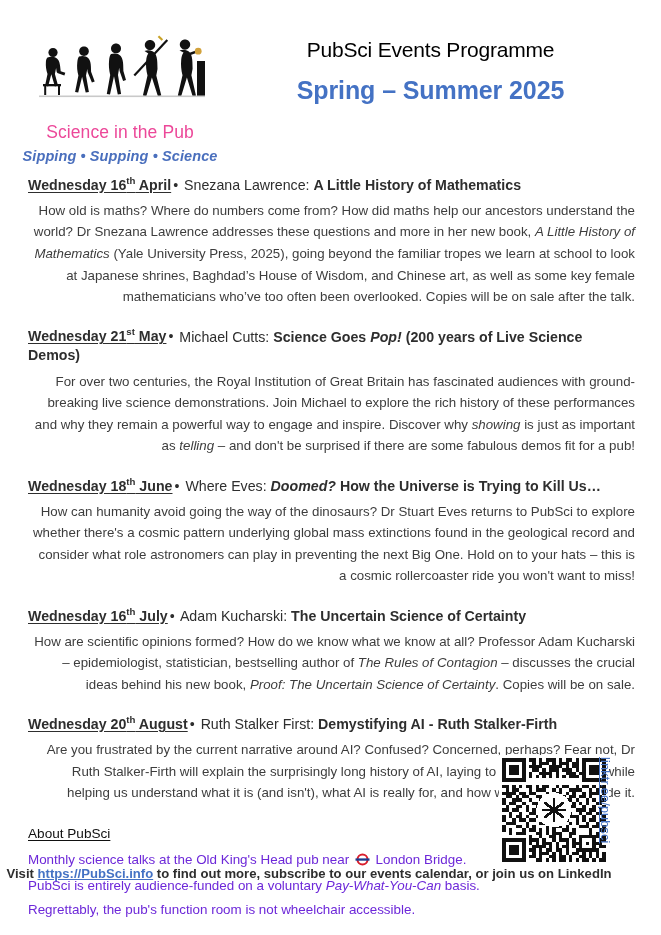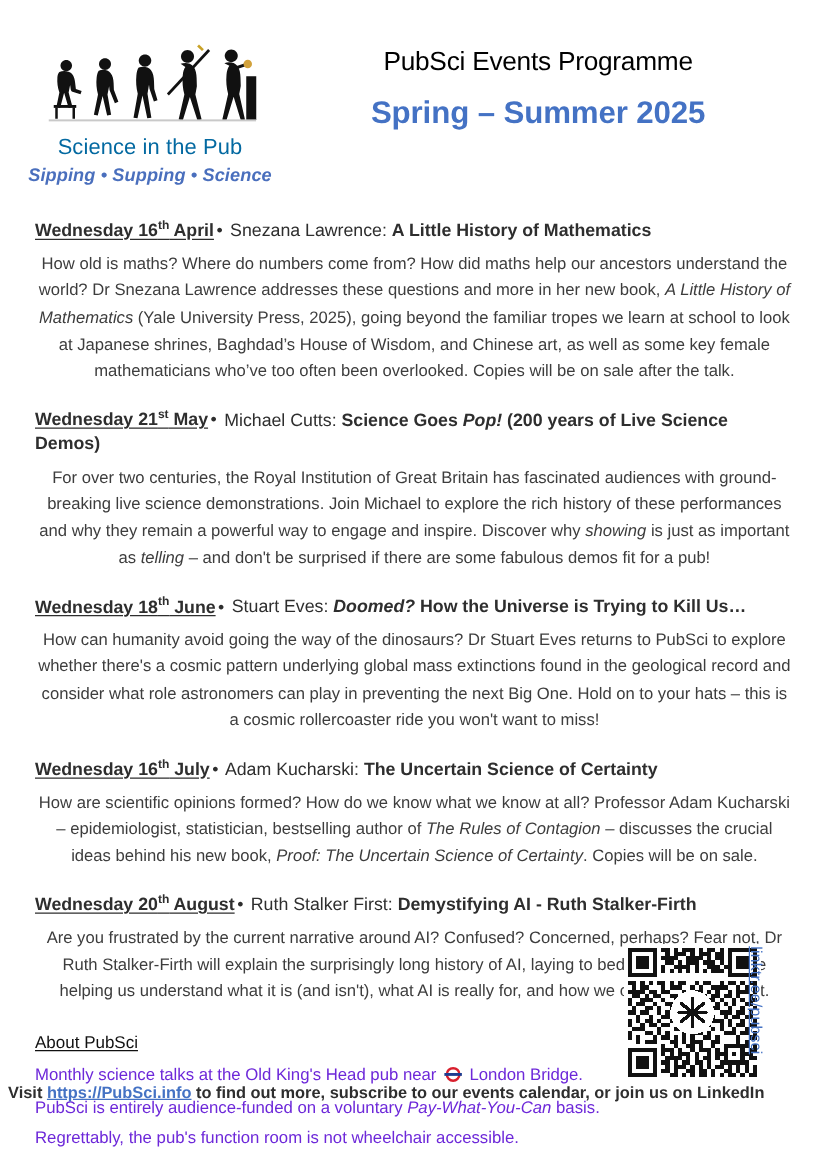--- a/index.html
+++ b/index.html
@@ -23,23 +23,23 @@
   }
   .logo-block {
     width: 196px;
     flex: 0 0 196px;
     text-align: center;
     padding-top: 4px;
   }
   .evo-svg { display: block; margin: 0 auto; }
   .logo-name {
     font-size: 17.5px;
-    color: #0369a1;
+    color: #ec4899;
     letter-spacing: .1px;
-    margin-top: 7px;
+    margin-top: 22px;
     font-family: "Liberation Sans", sans-serif;
   }
   .logo-tag {
     font-size: 14.5px;
     font-style: italic;
     font-weight: bold;
     color: #4a6fbd;
     margin-top: 5px;
     letter-spacing: .1px;
   }
@@ -80,21 +80,21 @@
   }
   .ev-date sup { font-size: .68em; vertical-align: super; }
   .ev-sep { padding: 0 2px; }
   .ev-speaker { font-weight: normal; }
   .ev-title { font-weight: bold; }
   .ev-title i { font-style: italic; }
   .event-body {
     font-size: 13.3px;
     line-height: 1.62;
     color: #3d3d3d;
-    text-align: center;
+    text-align: right;
   }
   .event-body i { font-style: italic; }
 
   
   .about {
     padding: 4px 26px 0 28px;
     position: relative;
   }
   .about-head {
     font-size: 13.6px;
@@ -217,21 +217,21 @@
 
   <div class="event">
     <div class="event-head">
       <span class="ev-date"><span>Wednesday 21</span><sup>st</sup><span> May</span></span><span class="ev-sep">•</span> <span class="ev-speaker">Michael Cutts:</span> <span class="ev-title"><span>Science Goes </span><i>Pop!</i><span> (200 years of Live Science Demos)</span></span>
     </div>
     <div class="event-body"><span>For over two centuries, the Royal Institution of Great Britain has fascinated audiences with ground-breaking live science demonstrations. Join Michael to explore the rich history of these performances and why they remain a powerful way to engage and inspire. Discover why </span><i>showing</i><span> is just as important as </span><i>telling</i><span> – and don't be surprised if there are some fabulous demos fit for a pub!</span></div>
   </div>
 
   <div class="event">
     <div class="event-head">
-      <span class="ev-date"><span>Wednesday 18</span><sup>th</sup><span> June</span></span><span class="ev-sep">•</span> <span class="ev-speaker">Stuart Eves:</span> <span class="ev-title"><span></span><i>Doomed?</i><span> How the Universe is Trying to Kill Us…</span></span>
+      <span class="ev-date"><span>Wednesday 18</span><sup>th</sup><span> June</span></span><span class="ev-sep">•</span> <span class="ev-speaker">Where Eves:</span> <span class="ev-title"><span></span><i>Doomed?</i><span> How the Universe is Trying to Kill Us…</span></span>
     </div>
     <div class="event-body"><span>How can humanity avoid going the way of the dinosaurs? Dr Stuart Eves returns to PubSci to explore whether there's a cosmic pattern underlying global mass extinctions found in the geological record and consider what role astronomers can play in preventing the next Big One. Hold on to your hats – this is a cosmic rollercoaster ride you won't want to miss!</span></div>
   </div>
 
   <div class="event">
     <div class="event-head">
       <span class="ev-date"><span>Wednesday 16</span><sup>th</sup><span> July</span></span><span class="ev-sep">•</span> <span class="ev-speaker">Adam Kucharski:</span> <span class="ev-title"><span>The Uncertain Science of Certainty</span></span>
     </div>
     <div class="event-body"><span>How are scientific opinions formed? How do we know what we know at all? Professor Adam Kucharski – epidemiologist, statistician, bestselling author of </span><i>The Rules of Contagion</i><span> – discusses the crucial ideas behind his new book, </span><i>Proof: The Uncertain Science of Certainty</i><span>. Copies will be on sale.</span></div>
   </div>

